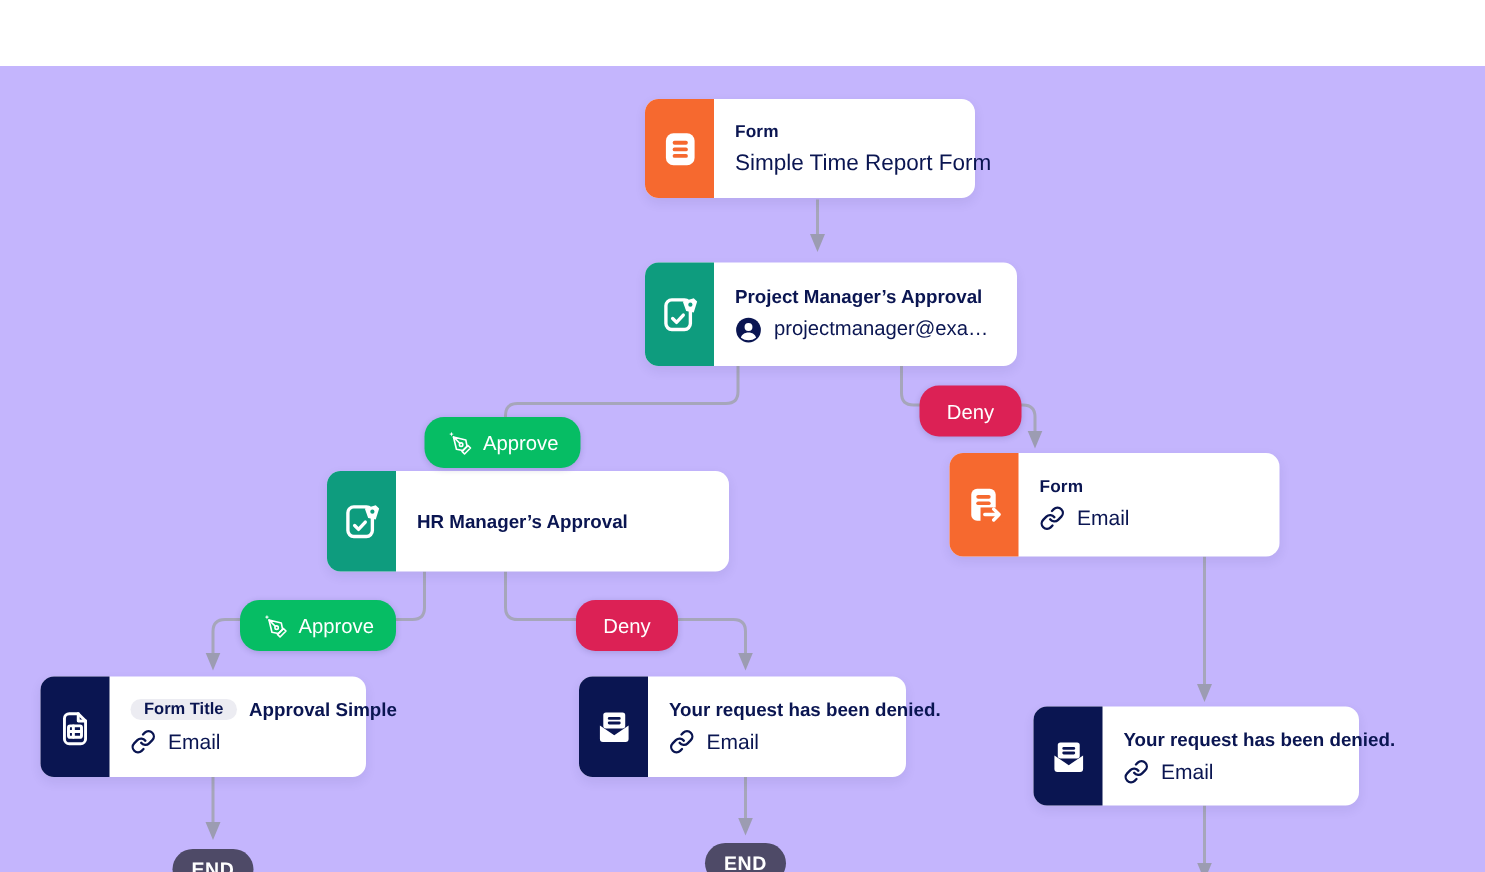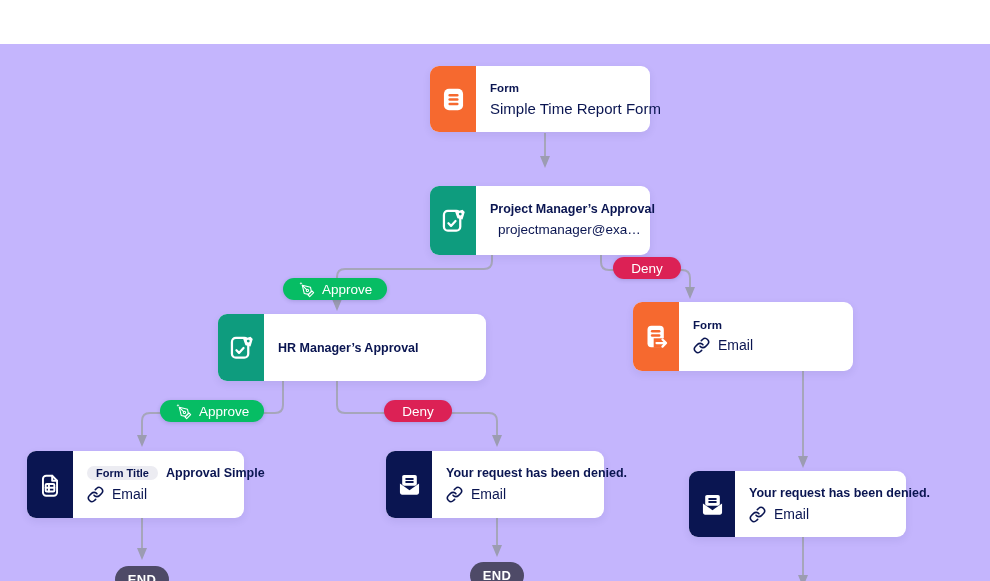--- a/index.html
+++ b/index.html
@@ -17,21 +17,21 @@
   .nbody{display:flex;flex-direction:column;justify-content:center;padding:0 14px;gap:6px;min-width:0;white-space:nowrap;}
   .nlabel{font-size:11.5px;font-weight:700;color:#0a1551;letter-spacing:.1px;}
   .ntitle{font-size:15px;color:#0a1551;}
   .ntitle-sm{font-size:12.5px;font-weight:700;color:#0a1551;}
   .nrow{display:flex;align-items:flex-start;gap:8px;font-size:14px;color:#0a1551;}
   .nrow .txt{font-size:13.5px;}
   .tag{background:#ececf2;border-radius:11px;padding:1px 9px;font-size:11px;font-weight:600;color:#0a1551;}
   .trow{display:flex;align-items:center;gap:8px;}
 
   .badge{position:absolute;z-index:3;display:flex;align-items:center;justify-content:center;gap:7px;
-         height:22px;border-radius:13px;color:#fff;font-size:13.5px;padding:0 15px;
+         height:34px;border-radius:13px;color:#fff;font-size:13.5px;padding:0 15px;
          box-shadow:0 1px 4px rgba(30,30,80,.18);cursor:pointer;white-space:nowrap;}
   .badge.green{background:#06bd64;}
   .badge.red{background:#dc2155;}
 
   .endpill{position:absolute;z-index:3;width:54px;height:27px;border-radius:14px;background:#4e4a67;
            color:#fff;font-weight:700;font-size:13px;display:flex;align-items:center;justify-content:center;
            letter-spacing:.4px;cursor:pointer;}
 </style>
 </head>
 <body>
@@ -63,21 +63,21 @@
         <rect x="7.5" y="10.9" width="9" height="2.3" rx="1.1" fill="#f6692f"></rect>
         <rect x="7.5" y="14.8" width="9" height="2.3" rx="1.1" fill="#f6692f"></rect>
       </svg>
     </div>
     <div class="nbody">
       <span class="nlabel">Form</span>
       <span class="ntitle">Simple Time Report Form</span>
     </div>
   </div>
 
-  <div class="node" style="left:430px;top:142px;width:220px;height:69px;">
+  <div class="node" style="left:430px;top:131px;width:248px;height:69px;">
     <div class="nicon green">
       <svg viewBox="0 0 24 24" width="27" height="27" fill="none" stroke="#ffffff" stroke-width="2" stroke-linecap="round" stroke-linejoin="round">
         <rect x="3.5" y="3.5" width="14.5" height="17.5" rx="3.5"></rect>
         <path d="M7.5 14.5l2.3 2.3 4-4.3"></path>
         <path d="M13.5 4.5 L20 2.5 L22 4.5 L20 11 L15.5 10 Z" fill="#ffffff" stroke="none"></path>
         <circle cx="18" cy="6.3" r="1.25" fill="#0e9c7e" stroke="none"></circle>
       </svg>
     </div>
     <div class="nbody">
       <span class="ntitle-sm">Project Manager’s Approval</span>

